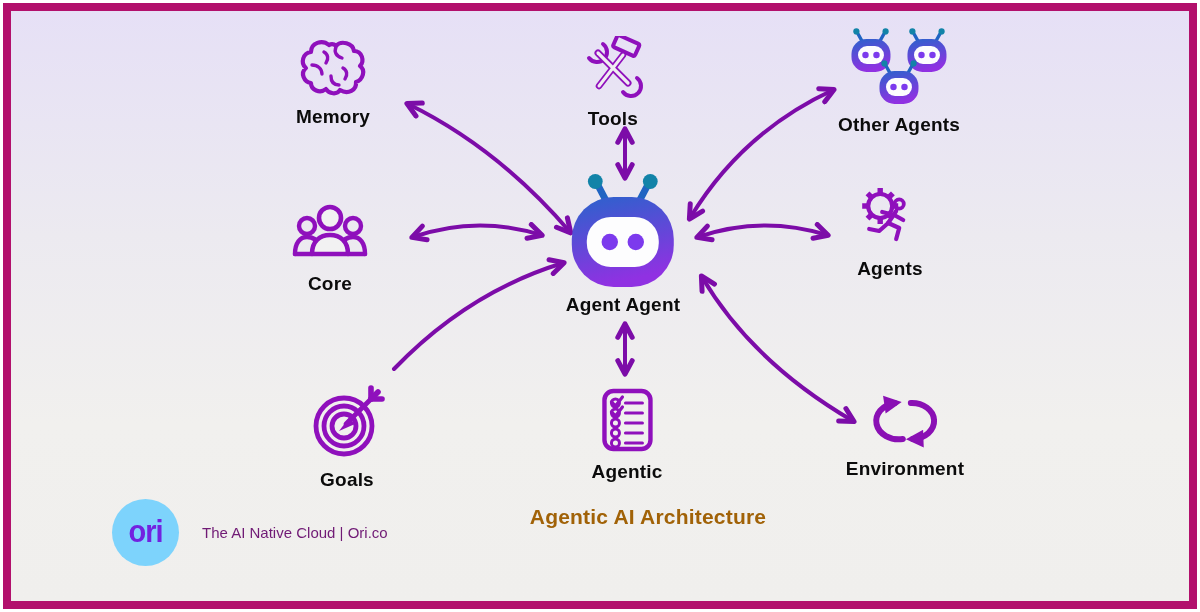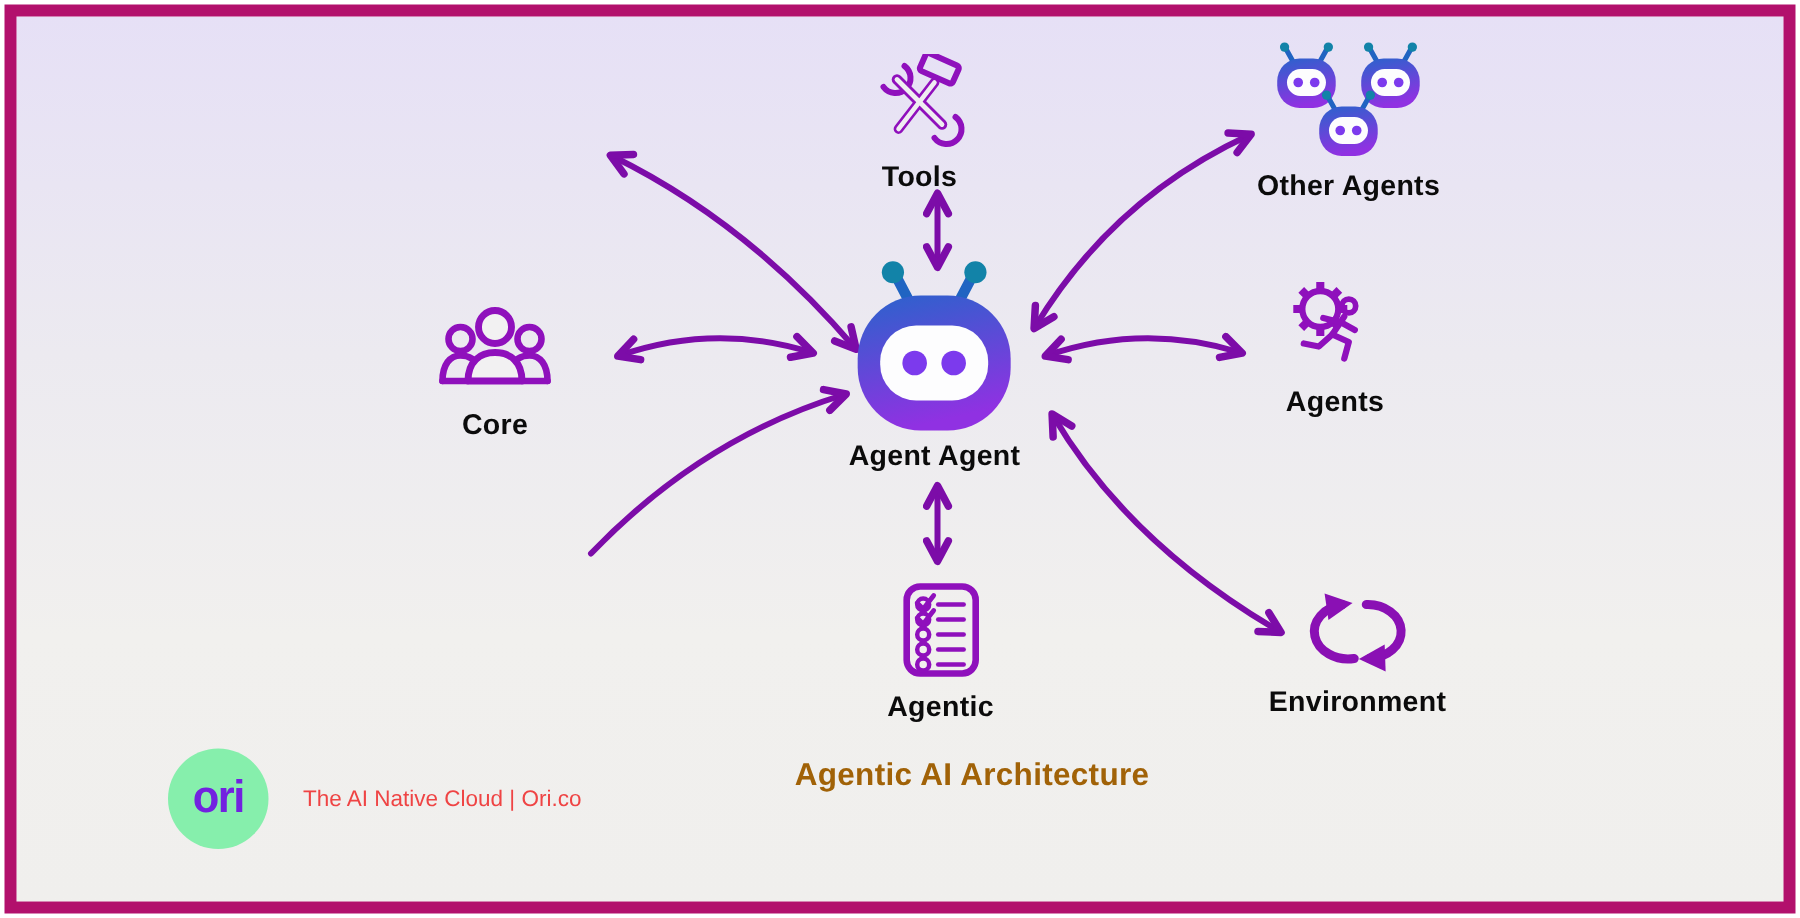--- a/index.html
+++ b/index.html
@@ -11,25 +11,25 @@
   .layer{position:absolute;inset:0;}
   .arrows{position:absolute;left:0;top:0;pointer-events:none;}
   .node{position:absolute;display:flex;flex-direction:column;align-items:center;
         transform:translateX(-50%);}
   .nlabel{margin-top:8px;font-size:19px;font-weight:700;color:#0B0B0B;white-space:nowrap;
           letter-spacing:.2px;}
   .core-label{margin-top:2px;}
   .title{position:absolute;left:648px;top:505px;transform:translateX(-50%);
          font-size:21px;font-weight:800;color:#a16207;white-space:nowrap;letter-spacing:.2px;}
   .footer{position:absolute;left:112px;top:499px;display:flex;align-items:center;}
-  .logo-circle{width:67px;height:67px;border-radius:50%;background:#86efac;
+  .logo-circle{width:67px;height:67px;border-radius:50%;background:#7dd3fc;
                display:flex;align-items:center;justify-content:center;}
   .logo-text{font-size:29px;font-weight:800;color:#7222E0;letter-spacing:-1px;
              transform:scaleY(1.05);}
-  .tagline{margin-left:23px;font-size:15px;font-weight:500;color:#ef4444;white-space:nowrap;}
+  .tagline{margin-left:23px;font-size:15px;font-weight:500;color:#701a75;white-space:nowrap;}
 </style>
 </head>
 <body>
 
 <div class="stage">
   <div class="frame"></div>
 
   <div class="layer">
 
     <svg class="arrows" width="1200" height="612" viewBox="0 0 1200 612">
@@ -46,20 +46,33 @@
         <path d="M625 177 L625 130" marker-start="url(#ah)" marker-end="url(#ah)"></path>
         <path d="M690 218 Q742 132 833 90" marker-start="url(#ah)" marker-end="url(#ah)"></path>
         <path d="M413 237 Q477 215 541 235" marker-start="url(#ah)" marker-end="url(#ah)"></path>
         <path d="M698 237 Q762 215 827 235" marker-start="url(#ah)" marker-end="url(#ah)"></path>
         <path d="M394 369 Q468 292 563 263" marker-end="url(#ah)"></path>
         <path d="M625 325 L625 373" marker-start="url(#ah)" marker-end="url(#ah)"></path>
         <path d="M702 277 Q752 362 853 421" marker-start="url(#ah)" marker-end="url(#ah)"></path>
       </g>
     </svg>
 
+    <div class="node" style="left:333px;top:38px">
+      <svg width="70" height="60" viewBox="0 0 70 60">
+        <g fill="none" stroke="#8F10BC" stroke-linecap="round" stroke-linejoin="round">
+          <path stroke-width="4.2" d="M31 7 C24 1 13 5 13 14 C5 15 2 25 8 30 C2 35 6 44 13 45 C13 52 22 56 28 51 C31 56 39 57 42 52 C50 57 59 52 58 44 C65 42 68 32 62 28 C67 23 64 13 56 13 C55 5 43 2 38 8 C36 6 33 6 31 7 Z"></path>
+          <path stroke-width="3.4" d="M38 9 C36 14 38 18 44 20"></path>
+          <path stroke-width="3.4" d="M26 14 C30 16 31 21 28 25"></path>
+          <path stroke-width="3.4" d="M14 27 C20 27 24 31 24 36"></path>
+          <path stroke-width="3.4" d="M45 30 C49 32 50 37 47 41"></path>
+          <path stroke-width="3.4" d="M33 38 C33 44 36 47 41 47"></path>
+        </g>
+      </svg>
+      <div class="nlabel">Memory</div>
+    </div>
 
     <div class="node" style="left:613px;top:36px">
       <svg width="64" height="64" viewBox="0 0 64 64">
         <g fill="none" stroke="#8F10BC" stroke-linecap="round" stroke-linejoin="round">
           <rect x="33" y="3" width="24" height="13" rx="2" stroke-width="4" transform="rotate(24 45 10)"></rect>
           <line x1="42" y1="19" x2="18" y2="50" stroke-width="6.5"></line>
           <path d="M22 8 A10 10 0 1 1 8 22" stroke-width="4"></path>
           <path d="M56 42 A10 10 0 1 1 42 56" stroke-width="4"></path>
           <line x1="17" y1="17" x2="47" y2="47" stroke-width="7"></line>
         </g>
@@ -151,20 +164,35 @@
             <path d="M38 29 L30 41"></path>
             <path d="M24 30 L36 33 L45 38"></path>
             <path d="M30 41 L41 46 L38 57"></path>
             <path d="M30 41 L21 49 L11 47"></path>
           </g>
         </g>
       </svg>
       <div class="nlabel">Agents</div>
     </div>
 
+    <div class="node" style="left:347px;top:385px">
+      <svg width="76" height="76" viewBox="0 0 76 76">
+        <g fill="none" stroke="#8F10BC" stroke-width="4.8" stroke-linecap="round">
+          <circle cx="35" cy="41" r="28"></circle>
+          <circle cx="35" cy="41" r="20"></circle>
+          <circle cx="35" cy="41" r="12"></circle>
+          <line x1="37" y1="39" x2="62" y2="14"></line>
+          <line x1="62" y1="14" x2="62" y2="3" stroke-width="5.6"></line>
+          <line x1="62" y1="14" x2="73" y2="14" stroke-width="5.6"></line>
+          <line x1="62" y1="14" x2="69" y2="7" stroke-width="5.6"></line>
+        </g>
+        <polygon points="30,46 40,33 46,39" fill="#8F10BC"></polygon>
+      </svg>
+      <div class="nlabel">Goals</div>
+    </div>
 
     <div class="node" style="left:627px;top:387px">
       <svg width="56" height="66" viewBox="0 0 56 66">
         <g fill="none" stroke="#8F10BC" stroke-linecap="round" stroke-linejoin="round">
           <rect x="5" y="4" width="46" height="58" rx="9" stroke-width="4.4"></rect>
           <circle cx="16" cy="16" r="4" stroke-width="3"></circle>
           <circle cx="16" cy="26" r="4" stroke-width="3"></circle>
           <circle cx="16" cy="36" r="4" stroke-width="3"></circle>
           <circle cx="16" cy="46" r="4" stroke-width="3"></circle>
           <circle cx="16" cy="56" r="4" stroke-width="3"></circle>

